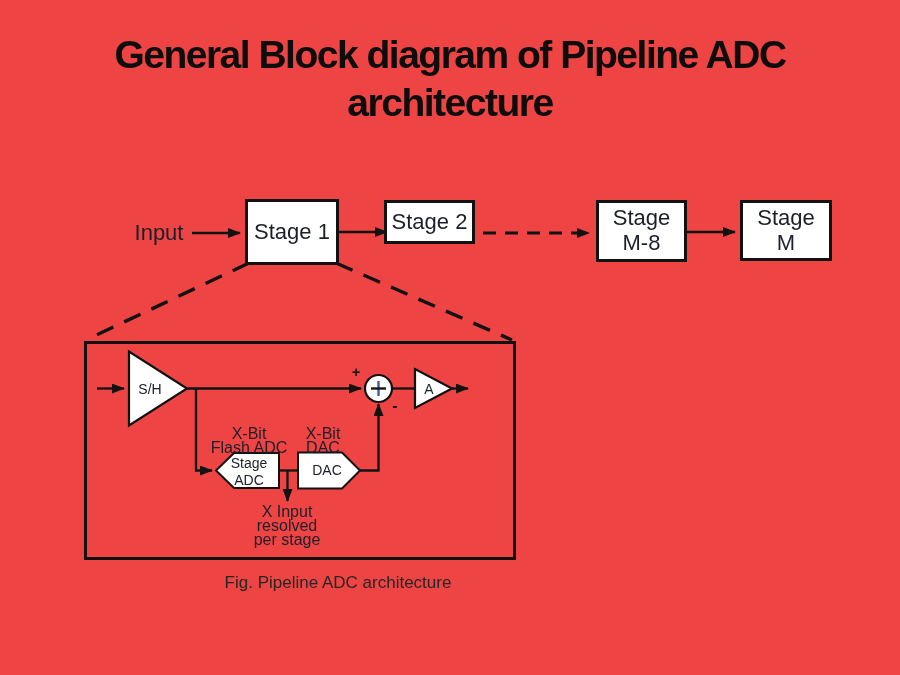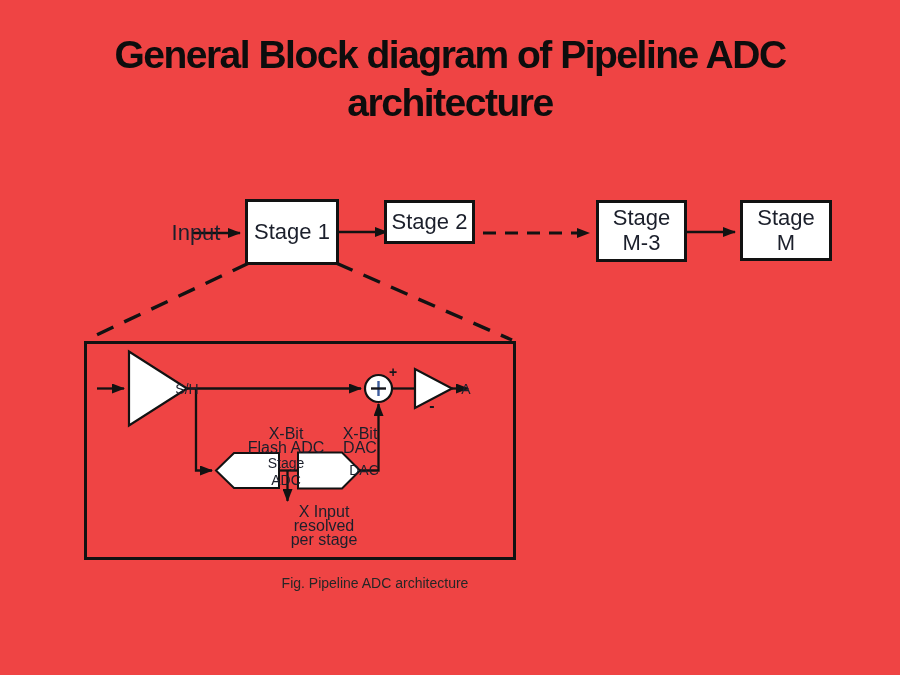--- a/index.html
+++ b/index.html
@@ -16,28 +16,28 @@
   .box {
     position:absolute; border:3px solid #121212; box-sizing:border-box;
     display:flex; flex-direction:column; align-items:center; justify-content:center;
     background:#ffffff; color:#1b1f2b; font-size:22px; line-height:1.12; text-align:center;
   }
   .detailbox {
     position:absolute; border:3px solid #121212; box-sizing:border-box; background:transparent;
   }
   .lbl {
     position:absolute; transform:translate(-50%,-50%); text-align:center;
-    white-space:nowrap; color:#1b1f2b;margin-left:37px;
+    white-space:nowrap; color:#1b1f2b;
   }
   .fs22 { font-size:22px; }
   .fs14 { font-size:14px; }
   .fs13 { font-size:14px; }
   .fs12 { font-size:16px; line-height:13.5px; }
   .sign { font-weight:bold; font-size:14px; color:#15161c; }
-  .caption { font-size:14px; color:#262626; }
+  .caption { font-size:17px; color:#262626; }
   .two-line { line-height:16.5px; font-size:14px; }
 </style>
 </head>
 <body>
 
 <div class="slide">
 
   <div class="title">
     <div>General Block diagram of Pipeline ADC</div>
     <div>architecture</div>
@@ -82,21 +82,21 @@
   <div class="detailbox" style="left:84px; top:341px; width:432px; height:219px;"></div>
 
   <div class="box" style="left:245px; top:199px; width:94px; height:66px;">
     <span>Stage 1</span>
   </div>
   <div class="box" style="left:384px; top:200px; width:91px; height:44px;">
     <span>Stage 2</span>
   </div>
   <div class="box" style="left:596px; top:200px; width:91px; height:62px;">
     <span>Stage</span>
-    <span>M-3</span>
+    <span>M-8</span>
   </div>
   <div class="box" style="left:740px; top:200px; width:92px; height:61px;">
     <span>Stage</span>
     <span>M</span>
   </div>
 
   <div class="lbl fs22" style="left:159px; top:233px;">Input</div>
 
   <div class="lbl fs13" style="left:150px; top:389px;">S/H</div>
 

